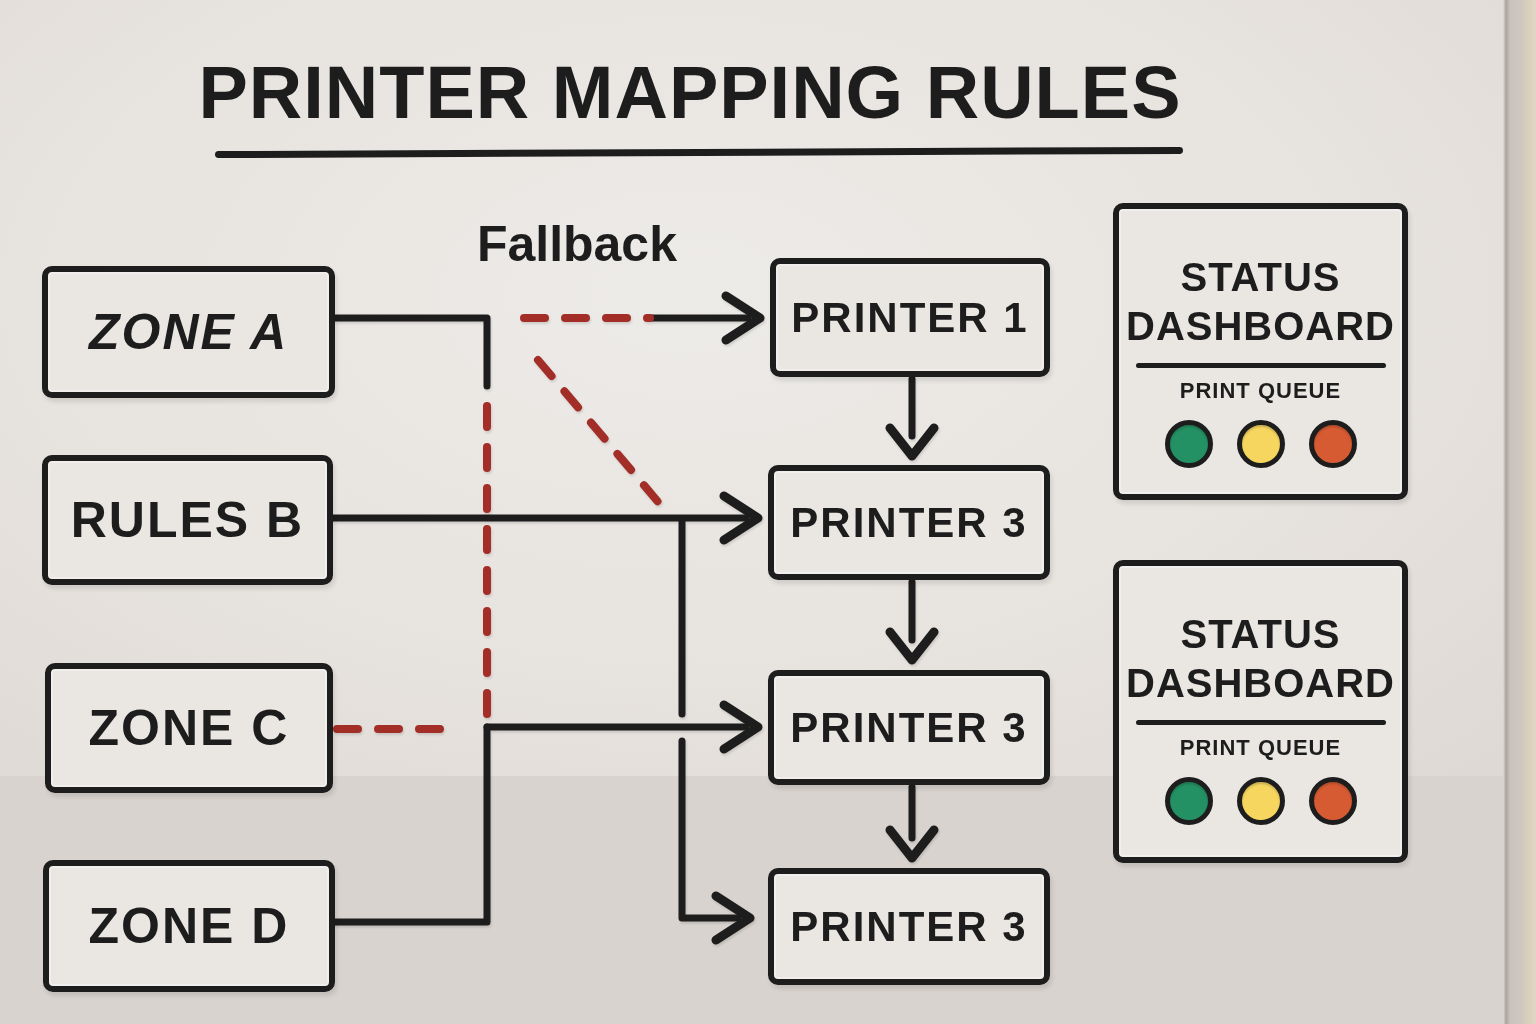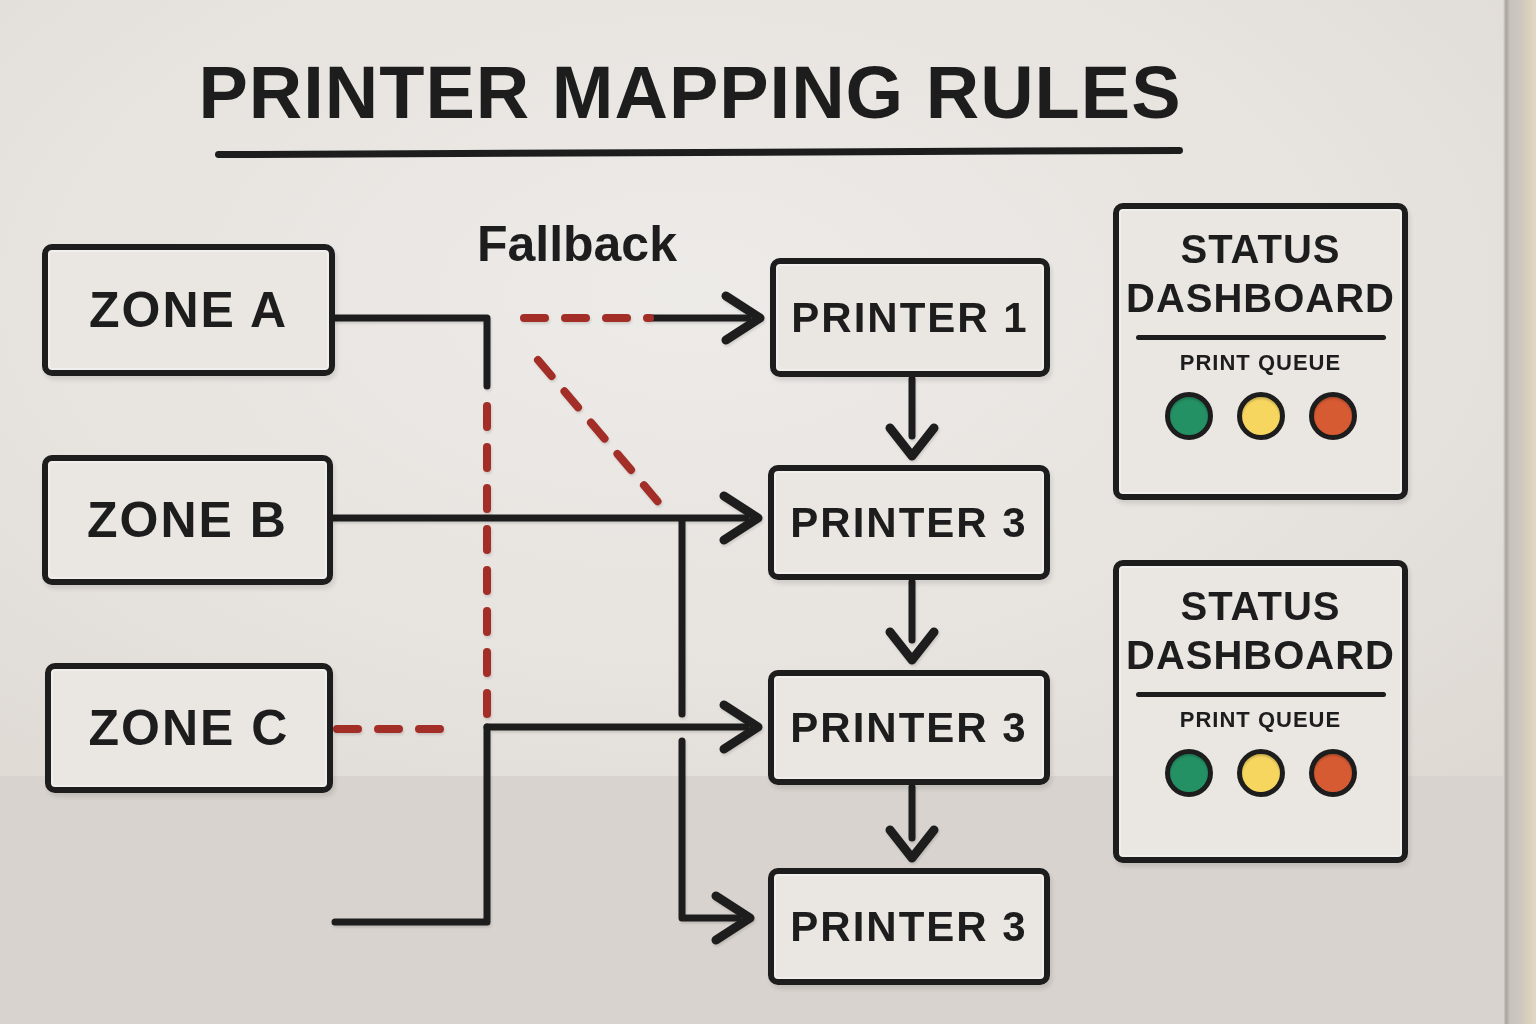--- a/index.html
+++ b/index.html
@@ -27,21 +27,21 @@
   .printer .lbl{font-size:42px;}
   
   .title{position:absolute;left:195px;top:50px;width:990px;z-index:2;
          text-align:center;font-weight:bold;font-size:74px;letter-spacing:1px;white-space:nowrap;}
   .title-underline{position:absolute;left:215px;top:149px;width:968px;height:7px;z-index:2;
          background:#1d1d1d;border-radius:4px;transform:rotate(-0.25deg);}
   .fallback{position:absolute;left:452px;top:215px;width:225px;z-index:2;
          text-align:right;font-weight:bold;font-size:50px;}
   
   .dash{flex-direction:column;justify-content:flex-start;padding-top:16px;box-sizing:border-box;}
-  .dash .dtitle{font-weight:bold;font-size:40px;letter-spacing:1px;line-height:1.22;text-align:center;}
+  .dash .dtitle{font-weight:bold;font-size:40px;letter-spacing:1px;line-height:1.22;text-align:center;margin-top:28px;}
   .dash .divider{width:250px;height:5px;background:#1d1d1d;border-radius:3px;margin:12px 0 10px 0;}
   .dash .queue{font-weight:bold;font-size:22px;letter-spacing:1px;margin-bottom:16px;}
   .dash .dots{display:flex;gap:24px;justify-content:center;}
   .dash .dot{width:38px;height:38px;border:5px solid #1d1d1d;border-radius:50%;
              box-shadow:inset 0 2px 2px rgba(0,0,0,0.18);}
 </style>
 </head>
 <body>
 
 <div class="board" style="--red: #a32e28;">
@@ -72,28 +72,31 @@
       <path d="M538,360 L670,516"></path>
       <path d="M337,729 H458"></path>
     </g>
   </svg>
 
   <div class="title">PRINTER MAPPING RULES</div>
   <div class="title-underline"></div>
 
   <div class="fallback">Fallback</div>
 
-  <div class="box zone" style="left:42px;top:244px;width:281px;height:120px;">
+  <div class="box zone" style="left:42px;top:266px;width:281px;height:120px;font-style:italic;">
     <span class="lbl">ZONE A</span>
   </div>
   <div class="box zone" style="left:42px;top:455px;width:279px;height:118px;">
-    <span class="lbl">ZONE B</span>
+    <span class="lbl">RULES B</span>
   </div>
   <div class="box zone" style="left:45px;top:663px;width:276px;height:118px;align-items:center;">
     <span class="lbl">ZONE C</span>
+  </div>
+  <div class="box zone" style="left:43px;top:860px;width:280px;height:120px;">
+    <span class="lbl">ZONE D</span>
   </div>
 
   <div class="box printer" style="left:770px;top:258px;width:268px;height:107px;">
     <span class="lbl">PRINTER 1</span>
   </div>
   <div class="box printer" style="left:768px;top:465px;width:270px;height:103px;">
     <span class="lbl">PRINTER 3</span>
   </div>
   <div class="box printer" style="left:768px;top:670px;width:270px;height:103px;">
     <span class="lbl">PRINTER 3</span>

